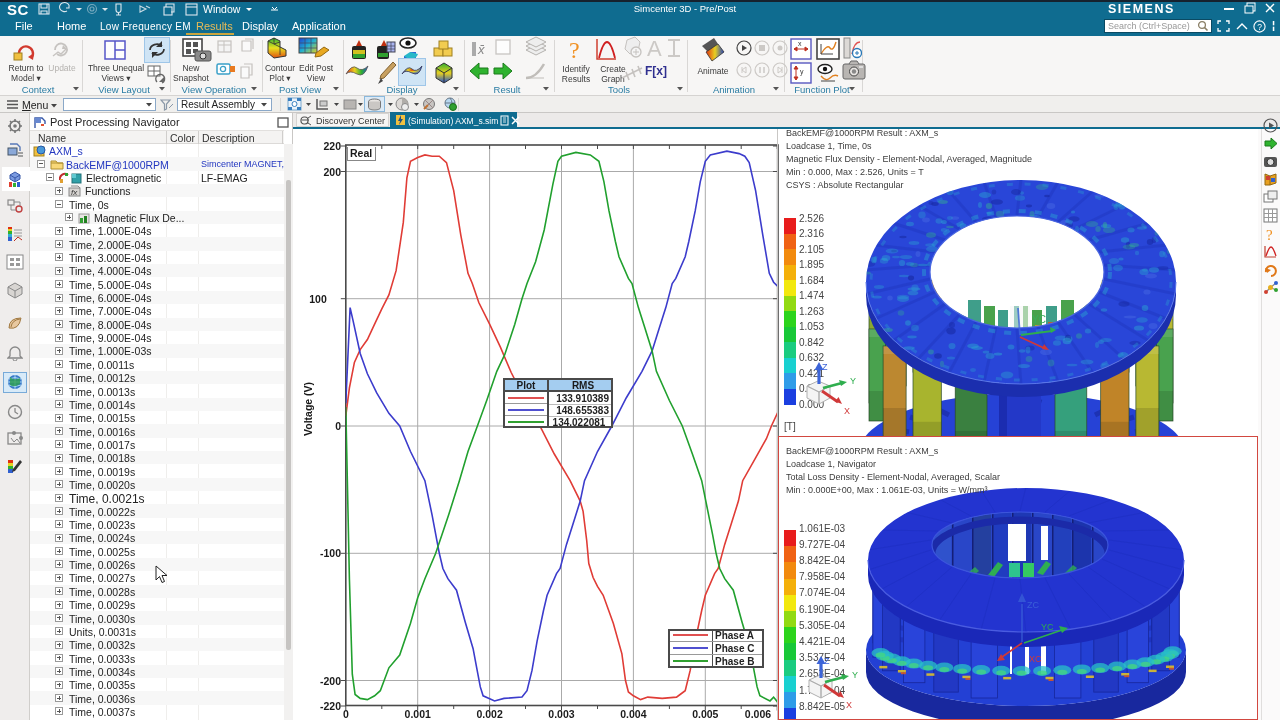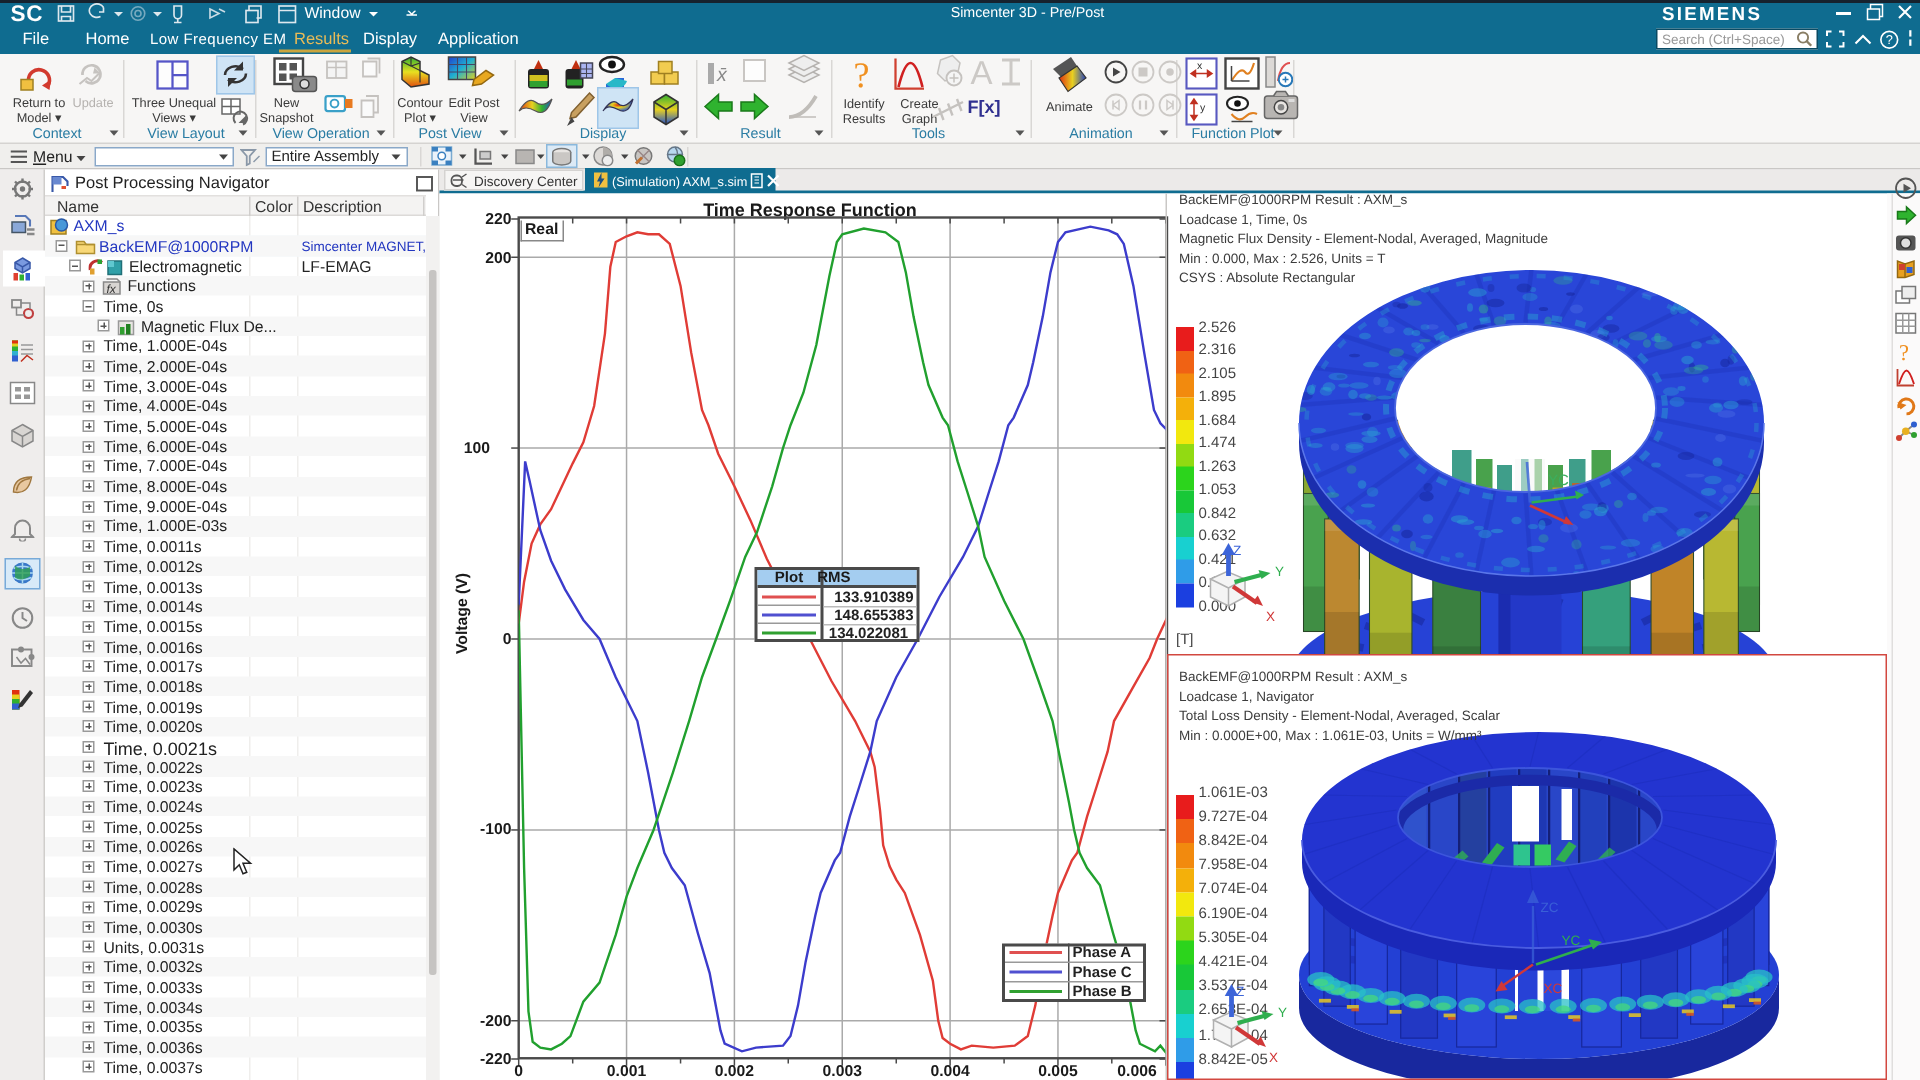--- a/index.html
+++ b/index.html
@@ -395,21 +395,21 @@
     </svg>
 <div class="ab" style="left:63px;top:98px;width:93px;height:13px;background:#fff;border:1px solid #8aa8c8"></div>
 <svg class="ab" style="left:145px;top:102px" width="8" height="6">
       <path d="M1 1l3 3.5L7 1z" fill="#444"></path>
     </svg>
 <svg class="ab" style="left:160px;top:99px" width="14" height="12">
       <path d="M1 1h9l-3.5 4v5l-2 1V5z" fill="none" stroke="#8a98a8" stroke-width="1.2"></path>
       <path d="M9 9l4-4" stroke="#8a98a8"></path>
     </svg>
 <div class="ab" style="left:177px;top:98px;width:95px;height:13px;background:#fff;border:1px solid #8aa8c8"></div>
-<div class="ab" style="left:181px;top:99px;font-size:10px;color:#222">Entire Assembly</div>
+<div class="ab" style="left:181px;top:99px;font-size:10px;color:#222">Result Assembly</div>
 <svg class="ab" style="left:260px;top:102px" width="8" height="6">
       <path d="M1 1l3 3.5L7 1z" fill="#444"></path>
     </svg>
 <div class="ab sep" style="left:280px;top:98px;height:13px"></div>
 <div class="ab sep" style="left:458px;top:98px;height:13px"></div>
 <svg class="ab" style="left:287px;top:97px" width="15" height="14" viewBox="0 0 15 14">
       <rect x="1" y="1" width="13" height="12" fill="#eaf2fa" stroke="#7aaad0"></rect>
       <path d="M1 1h4v3H1zM10 1h4v3h-4zM1 10h4v3H1zM10 10h4v3h-4z" fill="#3a80c0"></path>
       <circle cx="7.5" cy="7" r="2.5" fill="#fff" stroke="#3a80c0"></circle>
     </svg>
@@ -786,21 +786,20 @@
     </svg>
 <div class="ab" style="left:408px;top:116px;font-size:8.5px;color:#fff">(Simulation) AXM_s.sim</div>
 <svg class="ab" style="left:500px;top:115px" width="10" height="11">
       <rect x="1" y="1" width="7" height="9" fill="none" stroke="#fff"></rect>
       <path d="M3 3h3M3 5h3M3 7h3" stroke="#fff" stroke-width="0.8"></path>
     </svg>
 <svg class="ab" style="left:511px;top:116px" width="9" height="9">
       <path d="M1 1l7 7M8 1L1 8" stroke="#fff" stroke-width="1.5"></path>
     </svg>
 <div class="ab" style="left:293px;top:129px;width:987px;height:591px;background:#fff"></div>
-<div class="ab" style="left:400px;top:133px;width:280px;text-align:center;font-size:12px;font-weight:bold;color:#1a1a1a">Time Response Function</div>
     <div class="ab" style="left:278px;top:400px;width:60px;font-size:10.5px;font-weight:bold;color:#1a1a1a;transform:rotate(-90deg);transform-origin:center">Voltage (V)</div>
     <svg class="ab" style="left:0;top:0" width="1280" height="720" viewBox="0 0 1280 720">
       <line x1="345.8" y1="171.5" x2="778.0" y2="171.5" stroke="#aaa" stroke-width="1"></line>
       <line x1="345.8" y1="298.7" x2="778.0" y2="298.7" stroke="#aaa" stroke-width="1"></line>
       <line x1="345.8" y1="426.0" x2="778.0" y2="426.0" stroke="#aaa" stroke-width="1"></line>
       <line x1="345.8" y1="553.3" x2="778.0" y2="553.3" stroke="#aaa" stroke-width="1"></line>
       <line x1="345.8" y1="680.5" x2="778.0" y2="680.5" stroke="#aaa" stroke-width="1"></line>
       <line x1="417.7" y1="145.0" x2="417.7" y2="705.5" stroke="#aaa" stroke-width="1"></line>
       <line x1="489.6" y1="145.0" x2="489.6" y2="705.5" stroke="#aaa" stroke-width="1"></line>
       <line x1="561.5" y1="145.0" x2="561.5" y2="705.5" stroke="#aaa" stroke-width="1"></line>
@@ -869,21 +868,21 @@
     <div class="ab" style="left:469.6px;top:708px;width:40px;text-align:center;font-size:10.5px;font-weight:bold;color:#1a1a1a">0.002</div>
     <div class="ab" style="left:541.5px;top:708px;width:40px;text-align:center;font-size:10.5px;font-weight:bold;color:#1a1a1a">0.003</div>
     <div class="ab" style="left:613.4px;top:708px;width:40px;text-align:center;font-size:10.5px;font-weight:bold;color:#1a1a1a">0.004</div>
     <div class="ab" style="left:685.3px;top:708px;width:40px;text-align:center;font-size:10.5px;font-weight:bold;color:#1a1a1a">0.005</div>
     <div class="ab" style="left:738.0px;top:708px;width:40px;text-align:center;font-size:10.5px;font-weight:bold;color:#1a1a1a">0.006</div>
     <div class="ab" style="left:347px;top:147px;font-size:10.5px;font-weight:bold;color:#1a1a1a;border:1px solid #888;border-top:none;background:#fff;padding:0 3px 1px 2px">Real</div>
 <div class="ab" style="left:503px;top:378px;width:110px;height:50px;border:2px solid #4a4a4a;background:#fff;z-index:5"></div>
 <div class="ab" style="left:505px;top:380px;width:106px;height:12px;background:#a4cdf0;border-bottom:2px solid #4a4a4a;z-index:6"></div>
 <div class="ab" style="left:547px;top:380px;width:2px;height:46px;background:#4a4a4a;z-index:7"></div>
 <div class="ab" style="left:505px;top:380px;width:42px;text-align:center;font-size:10px;font-weight:bold;color:#1a1a1a;z-index:8">Plot</div>
-<div class="ab" style="left:517px;top:380px;width:50px;text-align:right;font-size:10px;font-weight:bold;color:#1a1a1a;z-index:8">RMS</div>
+<div class="ab" style="left:558px;top:380px;width:50px;text-align:center;font-size:10px;font-weight:bold;color:#1a1a1a;z-index:8">RMS</div>
 <div class="ab" style="left:505px;top:403px;width:42px;height:1px;background:#999;z-index:7"></div>
 <div class="ab" style="left:505px;top:415px;width:42px;height:1px;background:#999;z-index:7"></div>
 <div class="ab" style="left:549px;top:403.5px;width:62px;height:1px;background:#bbb;z-index:7"></div>
 <div class="ab" style="left:549px;top:415.5px;width:62px;height:1px;background:#bbb;z-index:7"></div>
 <div class="ab" style="left:508px;top:397px;width:36px;height:2px;background:#e05050;z-index:8"></div>
 <div class="ab" style="left:508px;top:409px;width:36px;height:2px;background:#5050d0;z-index:8"></div>
 <div class="ab" style="left:508px;top:421px;width:36px;height:2px;background:#30a030;z-index:8"></div>
 <div class="ab" style="left:549px;top:392.5px;width:60px;text-align:right;font-size:10px;font-weight:bold;color:#222;z-index:8">133.910389</div>
 <div class="ab" style="left:549px;top:404.5px;width:60px;text-align:right;font-size:10px;font-weight:bold;color:#222;z-index:8">148.655383</div>
 <div class="ab" style="left:549px;top:416.5px;width:60px;text-align:center;font-size:10px;font-weight:bold;color:#222;z-index:8">134.022081</div>

